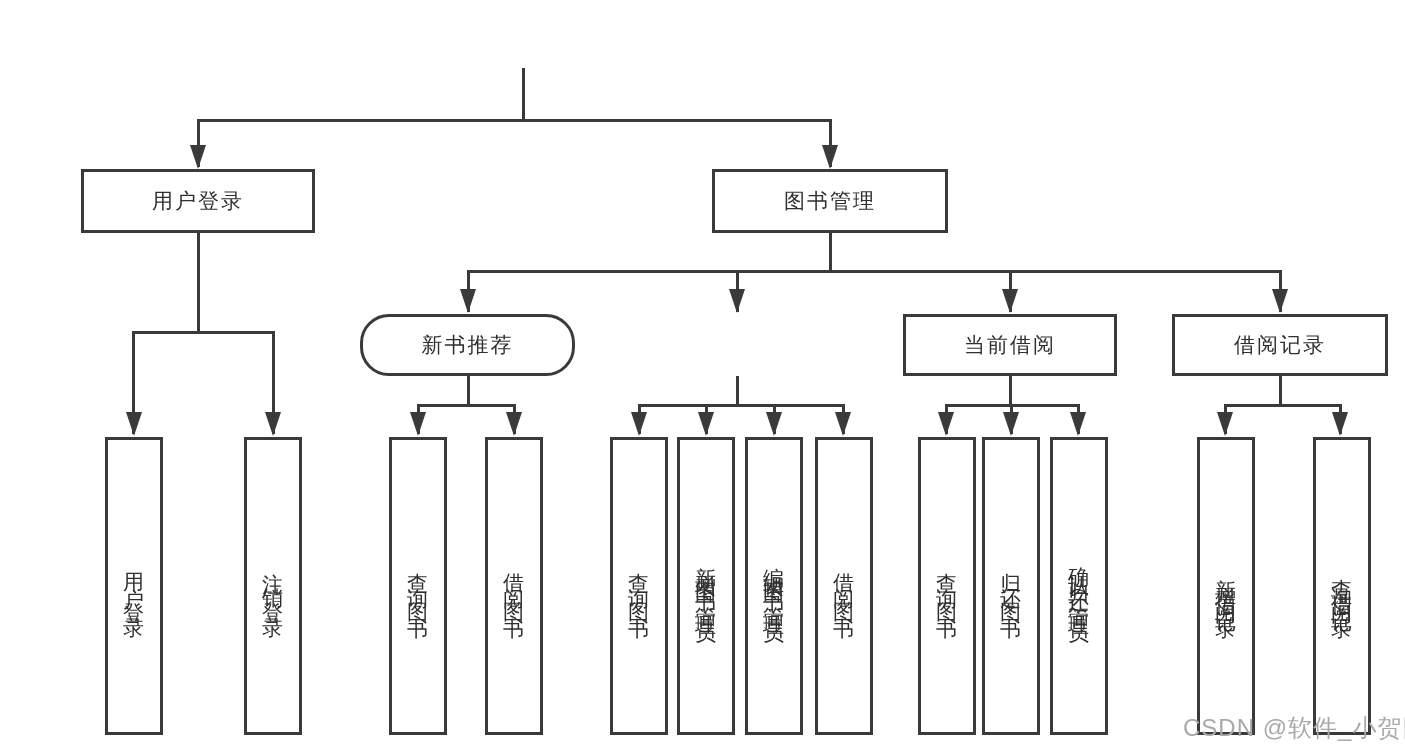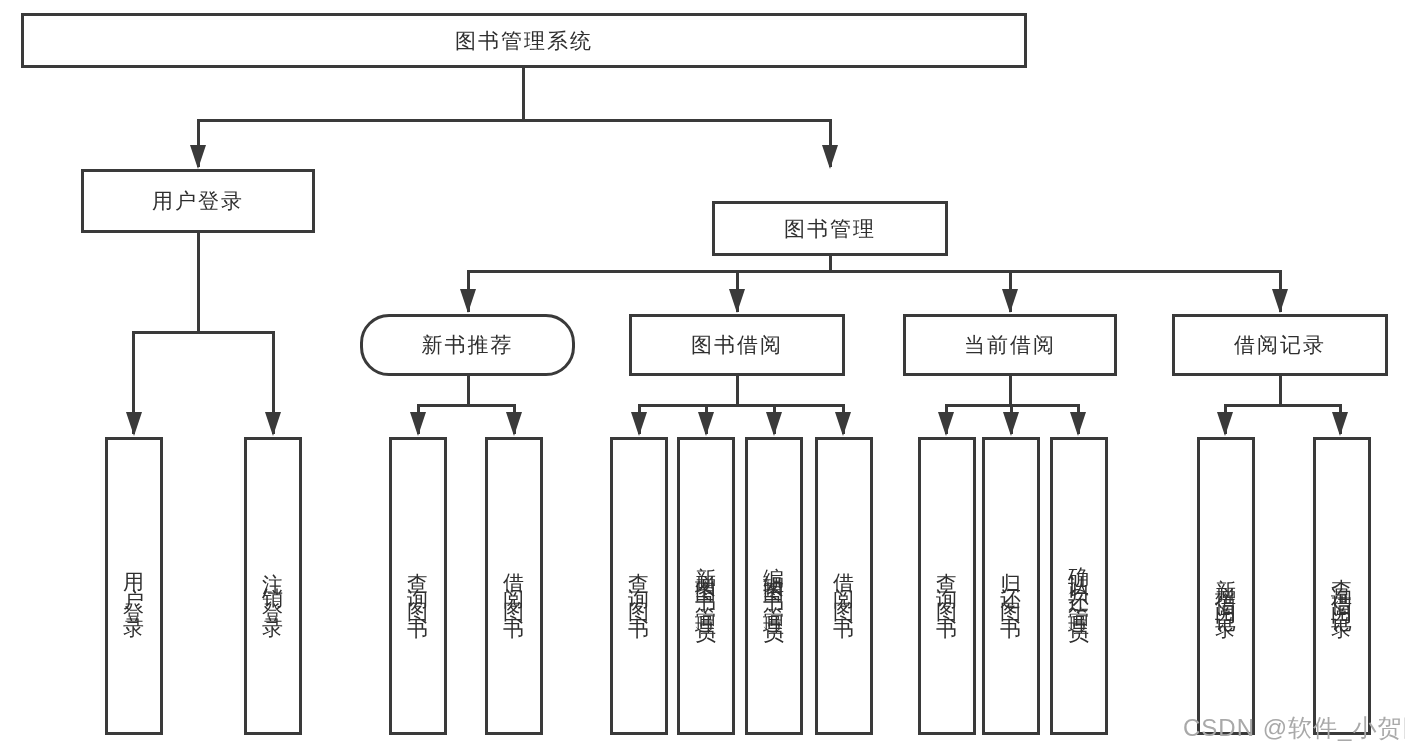--- a/index.html
+++ b/index.html
@@ -53,39 +53,33 @@
     letter-spacing:1px;
     white-space:nowrap;
     z-index:3;
   }
 </style>
 </head>
 <body>
 
 <div class="stage">
 
-  <div class="node" style="left:21px;top:13px;width:1006px;height:55px;">
-    <span>图书管理系统</span>
-  </div>
 
   <div class="node" style="left:81px;top:169px;width:234px;height:64px;">
     <span>用户登录</span>
   </div>
 
-  <div class="node" style="left:712px;top:169px;width:236px;height:55px;margin-top:32px;">
+  <div class="node" style="left:712px;top:169px;width:236px;height:64px;">
     <span>图书管理</span>
   </div>
 
   <div class="node" style="left:360px;top:314px;width:215px;height:62px;border-radius:29px;">
     <span>新书推荐</span>
   </div>
 
-  <div class="node" style="left:629px;top:314px;width:216px;height:62px;">
-    <span>图书借阅</span>
-  </div>
 
   <div class="node" style="left:903px;top:314px;width:214px;height:62px;">
     <span>当前借阅</span>
   </div>
 
   <div class="node" style="left:1172px;top:314px;width:216px;height:62px;">
     <span>借阅记录</span>
   </div>
 
   <div class="node leaf" style="left:105px;">

